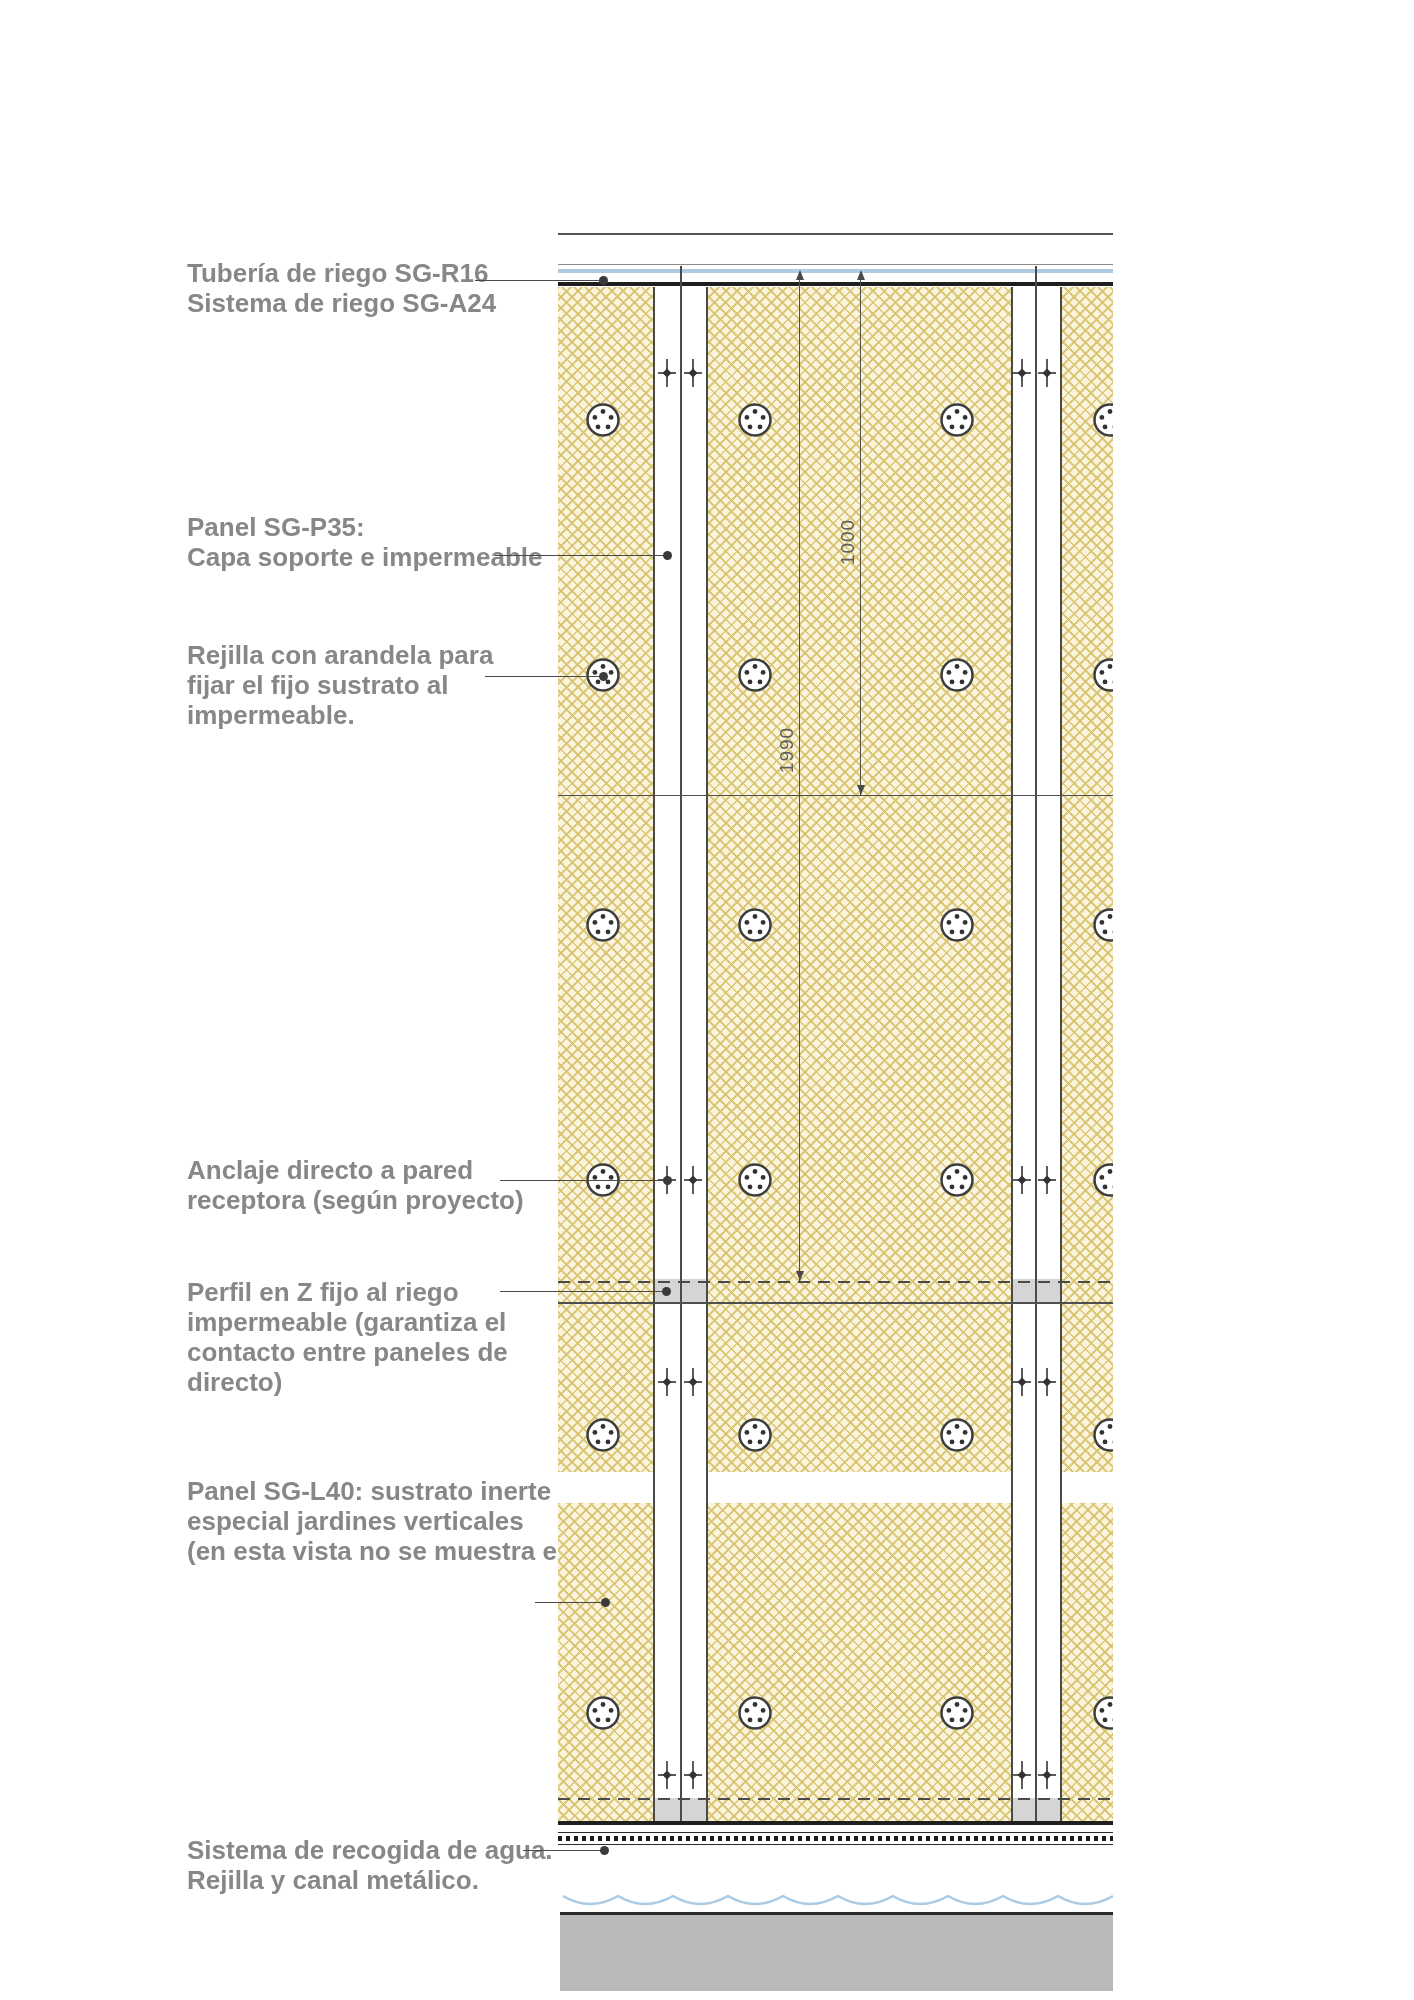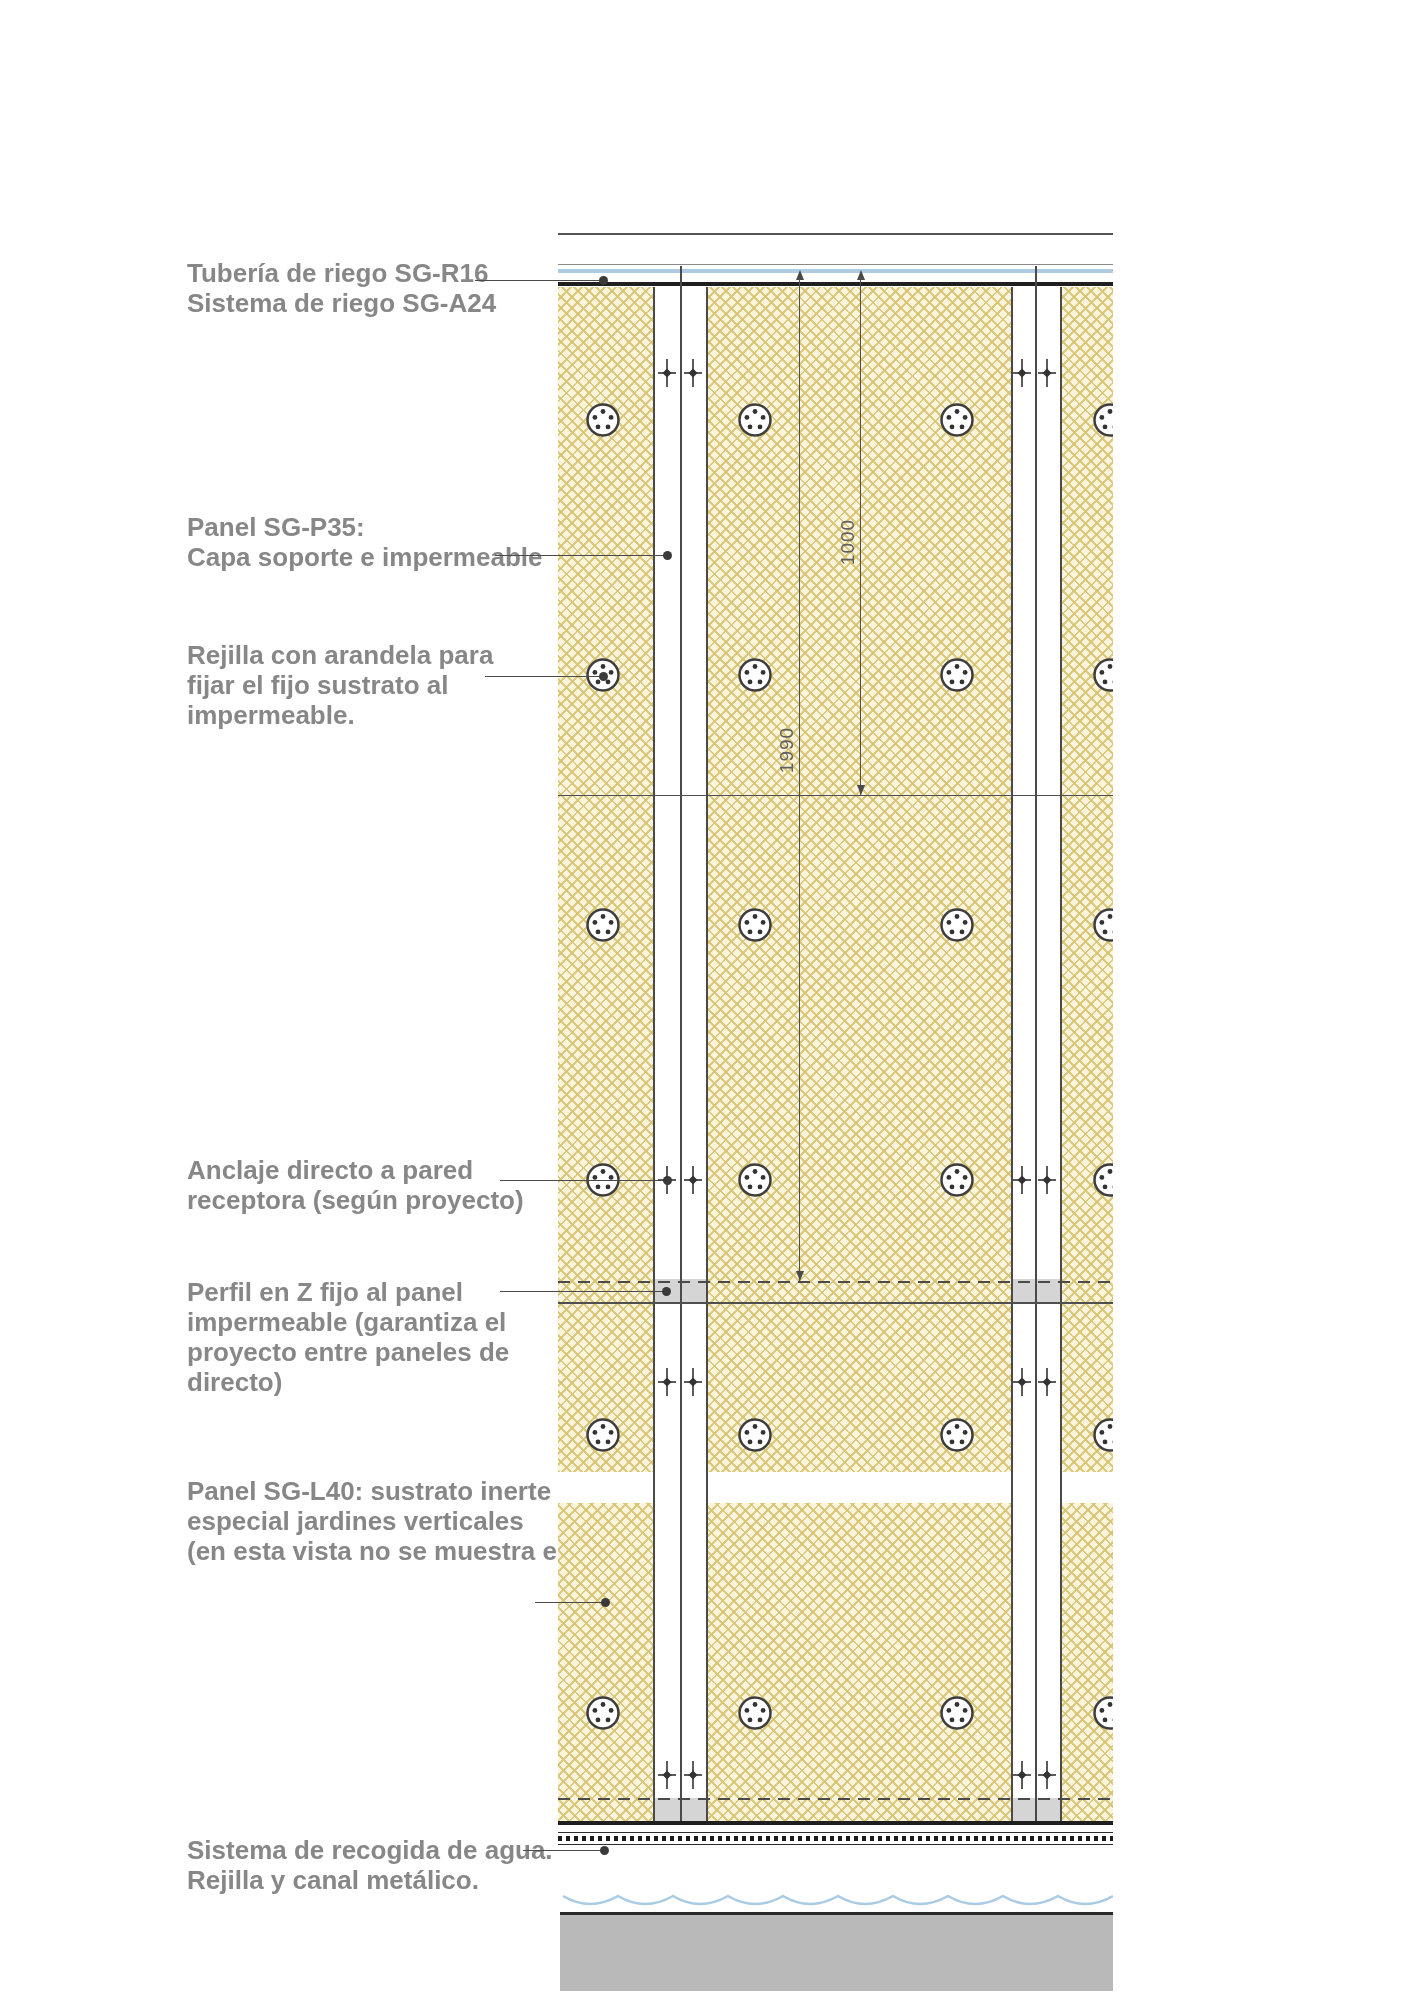--- a/index.html
+++ b/index.html
@@ -54,23 +54,23 @@
 <div class="lbl" style="top:640px">
   <div>Rejilla con arandela para</div>
   <div>fijar el fijo sustrato al</div>
   <div>impermeable.</div>
 </div>
 <div class="lbl" style="top:1155px">
   <div>Anclaje directo a pared</div>
   <div>receptora (según proyecto)</div>
 </div>
 <div class="lbl" style="top:1277px">
-  <div>Perfil en Z fijo al panel</div>
+  <div>Perfil en Z fijo al riego</div>
   <div>impermeable (garantiza el</div>
-  <div>proyecto entre paneles de</div>
+  <div>contacto entre paneles de</div>
   <div>directo)</div>
 </div>
 <div class="lbl" style="top:1476px">
   <div>Panel SG-L40: sustrato inerte</div>
   <div>especial jardines verticales</div>
   <div>(en esta vista no se muestra el</div>
 </div>
 <div class="lbl" style="top:1835px">
   <div>Sistema de recogida de agua.</div>
   <div>Rejilla y canal metálico.</div>

